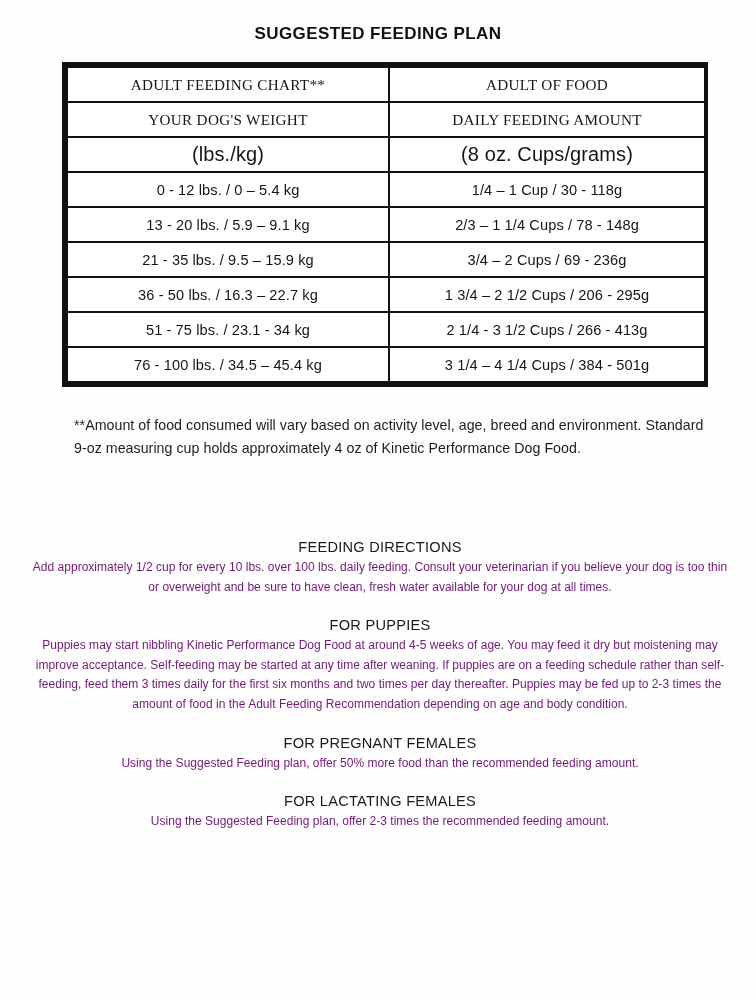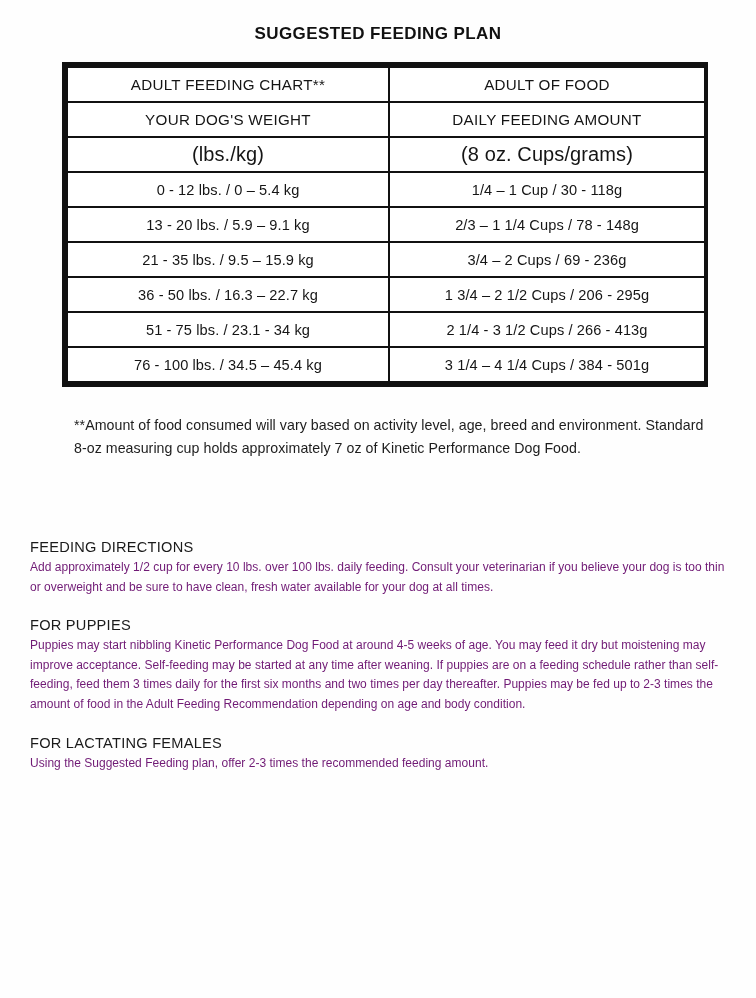--- a/index.html
+++ b/index.html
@@ -62,20 +62,21 @@
     letter-spacing: 0.1px;
     white-space: nowrap;
     overflow: hidden;
   }
   table.feeding-table col.c1 { width: 322px; }
   table.feeding-table col.c2 { width: 316px; }
 
   table.feeding-table tr.head-row td {
     font-size: 15.2px;
     letter-spacing: 0.3px;
+    font-family: Liberation Serif, serif;
   }
   table.feeding-table tr.units-row td {
     font-size: 20px;
   }
 
   
   .footnote {
     position: absolute;
     left: 74px;
     top: 414px;
@@ -86,21 +87,21 @@
     letter-spacing: 0.05px;
   }
 
   
   .sections {
     position: absolute;
     left: 30px;
     top: 538px;
     width: 700px;
   }
-  .section { margin-bottom: 19px; }
+  .section { margin-bottom: 19px; text-align: center; }
   .section:last-child { margin-bottom: 16px; }
 
   .section-heading {
     font-size: 14.6px;
     line-height: 19px;
     color: #1a1a1a;
     letter-spacing: 0.25px;
     margin-bottom: 1px;
   }
   .section-body {
@@ -159,38 +160,44 @@
           <td>2 1/4 - 3 1/2 Cups / 266 - 413g</td>
         </tr>
         <tr>
           <td>76 - 100 lbs. / 34.5 – 45.4 kg</td>
           <td>3 1/4 – 4 1/4 Cups / 384 - 501g</td>
         </tr>
       </tbody>
     </table>
   </div>
 
-  <div class="footnote">**Amount of food consumed will vary based on activity level, age, breed and environment. Standard 8-oz measuring cup holds approximately 7 oz of Kinetic Performance Dog Food.</div>
+  <div class="footnote">**Amount of food consumed will vary based on activity level, age, breed and environment. Standard 9-oz measuring cup holds approximately 4 oz of Kinetic Performance Dog Food.</div>
 
   <div class="sections">
 
     <div class="section">
       <div class="section-heading">FEEDING DIRECTIONS</div>
       <div class="section-body">
         <p>Add approximately 1/2 cup for every 10 lbs. over 100 lbs. daily feeding. Consult your veterinarian if you believe your dog is too thin or overweight and be sure to have clean, fresh water available for your dog at all times.</p>
       </div>
     </div>
 
     <div class="section">
       <div class="section-heading">FOR PUPPIES</div>
       <div class="section-body">
         <p>Puppies may start nibbling Kinetic Performance Dog Food at around 4-5 weeks of age. You may feed it dry but moistening may improve acceptance. Self-feeding may be started at any time after weaning.  If puppies are on a feeding schedule rather than self-feeding, feed them 3 times daily for the first six months and two times per day thereafter. Puppies may be fed up to 2-3 times the amount of food in the Adult Feeding Recommendation depending on age and body condition.</p>
       </div>
     </div>
 
+    <div class="section">
+      <div class="section-heading">FOR PREGNANT FEMALES</div>
+      <div class="section-body">
+        <p>Using the Suggested Feeding plan, offer 50% more food than the recommended feeding amount.</p>
+      </div>
+    </div>
 
     <div class="section">
       <div class="section-heading">FOR LACTATING FEMALES</div>
       <div class="section-body">
         <p>Using the Suggested Feeding plan, offer 2-3 times the recommended feeding amount.</p>
       </div>
     </div>
 
   </div>
 

